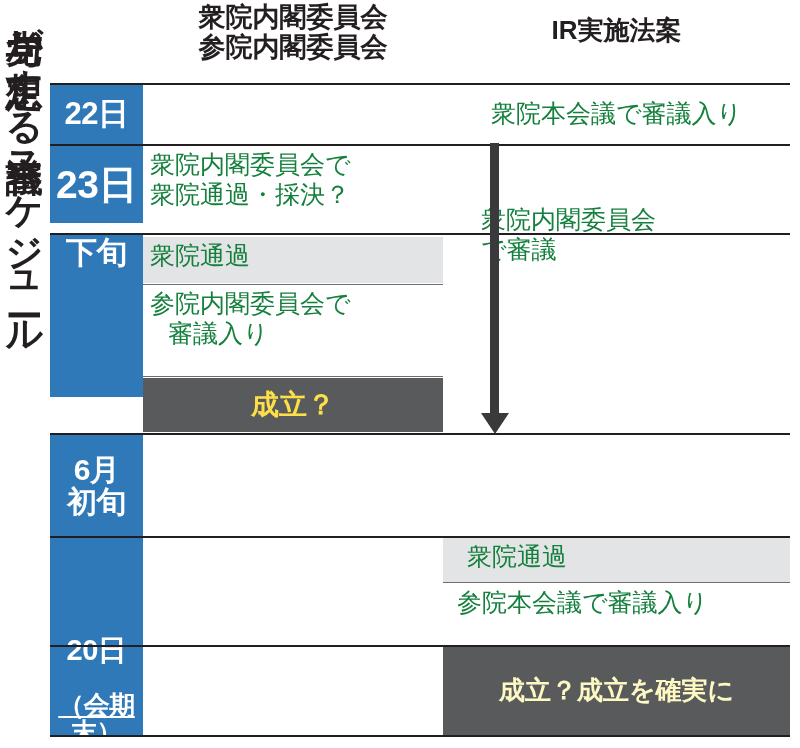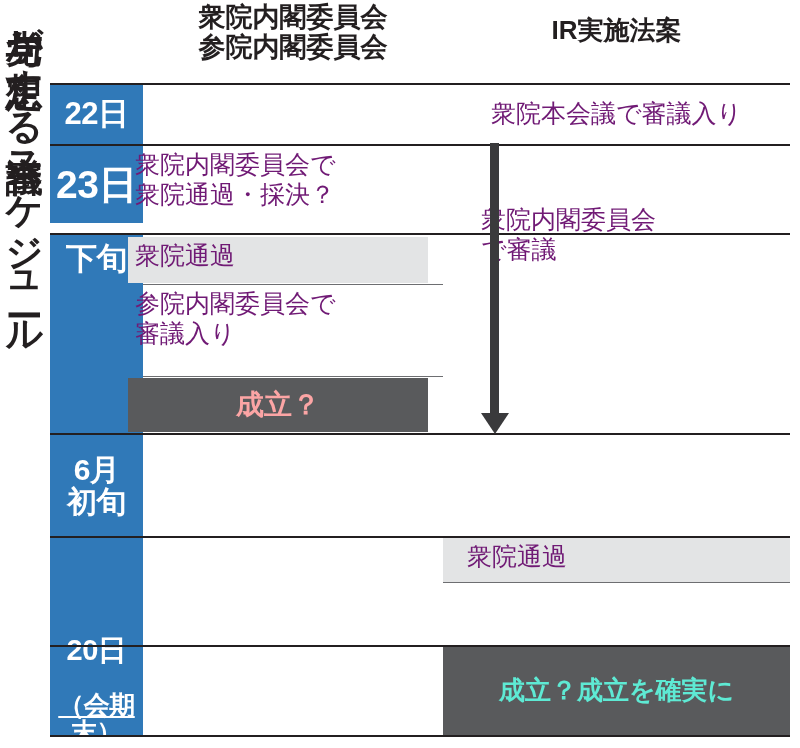--- a/index.html
+++ b/index.html
@@ -32,36 +32,36 @@
 
   
   .datecell{
     position:absolute;left:0;width:93px;background:#3079b8;
     color:#ffffff;font-weight:bold;text-align:center;
     display:flex;flex-direction:column;align-items:center;justify-content:center;
     line-height:1.06;letter-spacing:-0.5px;
   }
   .datecell.d22{top:0px;height:59px;font-size:31px;}
   .datecell.d23{top:61px;height:77px;font-size:39px;}
-  .datecell.dlate{top:150px;height:198px;font-size:31px;align-items:center;justify-content:flex-start;padding-top:8px;box-sizing:border-box;}
+  .datecell.dlate{top:150px;height:162px;font-size:31px;align-items:center;justify-content:flex-start;padding-top:2px;box-sizing:border-box;}
   .datecell.djun{top:350px;height:101px;font-size:30px;}
   .datecell.dblank{top:453px;height:107px;}
   .datecell.d20{top:562px;height:88px;font-size:29px;gap:26px;}
   .datecell .l2{font-size:26px;text-decoration:underline;}
 
   
   .hrule{position:absolute;left:0;width:740px;height:2px;background:#231f20;}
   .hrule.thin{height:1px;background:#6d6e71;}
 
   
   .cell{position:absolute;box-sizing:border-box;}
-  .cellL{left:78px;width:300px;}
+  .cellL{left:93px;width:300px;}
   .cellR{left:393px;width:347px;}
 
-  .txt{font-size:25px;line-height:1.18;color:#701a75;}
+  .txt{font-size:25px;line-height:1.18;color:#15803d;}
   .txt-pad{padding:4px 0 0 7px;}
   .txt-center{text-align:center;}
 
   
   .band-gray{background:#e3e4e5;}
   .band-dark{background:#595a5c;color:#ffffff;font-weight:bold;}
 
   
   .arrow-shaft{position:absolute;width:9px;background:#3a3a3c;}
   .arrow-head{position:absolute;width:0;height:0;
@@ -121,54 +121,57 @@
       <div class="txt txt-pad">衆院内閣委員会で</div>
       <div class="txt" style="padding-left:7px;">衆院通過・採決？</div>
     </div>
 
     <div class="cell cellL band-gray" style="top:152px;height:46px;">
       <div class="txt txt-pad">衆院通過</div>
     </div>
 
     <div class="cell cellL" style="top:200px;height:90px;">
       <div class="txt txt-pad">参院内閣委員会で</div>
-      <div class="txt" style="padding-left:7px;">審議入り</div>
+      <div class="txt" style="padding-left:25px;">審議入り</div>
     </div>
 
     <div class="cell cellL band-dark" style="top:293px;height:54px;display:flex;align-items:center;justify-content:center;">
-      <div class="txt txt-center" style="color:#fca5a5;font-weight:bold;font-size:28px;">成立？</div>
+      <div class="txt txt-center" style="color:#fde047;font-weight:bold;font-size:28px;">成立？</div>
     </div>
 
     <div class="cell cellR" style="top:0px;height:57px;display:flex;align-items:center;justify-content:center;">
       <div class="txt">衆院本会議で審議入り</div>
     </div>
 
     <div class="cell cellR" style="top:62px;height:285px;">
       <div class="txt" style="padding:58px 0 0 38px;">衆院内閣委員会</div>
       <div class="txt" style="padding-left:38px;">で審議</div>
     </div>
 
     <div class="cell cellR band-gray" style="top:453px;height:44px;">
       <div class="txt" style="padding:4px 0 0 24px;">衆院通過</div>
     </div>
 
+    <div class="cell cellR" style="top:499px;height:60px;">
+      <div class="txt" style="padding:4px 0 0 14px;">参院本会議で審議入り</div>
+    </div>
 
     <div class="cell cellR" style="top:562px;height:88px;">
       <div class="txt" style="padding:8px 0 0 38px;">参院内閣委員会</div>
       <div class="txt" style="padding-left:38px;">で審議</div>
     </div>
 
     <div class="arrow-shaft" style="left:440px;top:58px;height:272px;"></div>
     <div class="arrow-head" style="left:431px;top:328px;"></div>
 
     <div class="arrow-shaft" style="left:440px;top:562px;height:68px;"></div>
     <div class="arrow-head" style="left:431px;top:628px;"></div>
 
   </div>
 
   <div style="position:absolute;left:443px;top:647px;width:347px;height:88px;background:#595a5c;
               display:flex;flex-direction:column;align-items:center;justify-content:center;">
-    <div style="color:#5eead4;font-weight:bold;font-size:26px;line-height:1.2;">成立？成立を確実に</div>
+    <div style="color:#fef9c3;font-weight:bold;font-size:26px;line-height:1.2;">成立？成立を確実に</div>
   </div>
 
   <div style="position:absolute;left:143px;top:647px;width:300px;height:88px;background:#ffffff;"></div>
 
 </div>
 
 </body></html>

